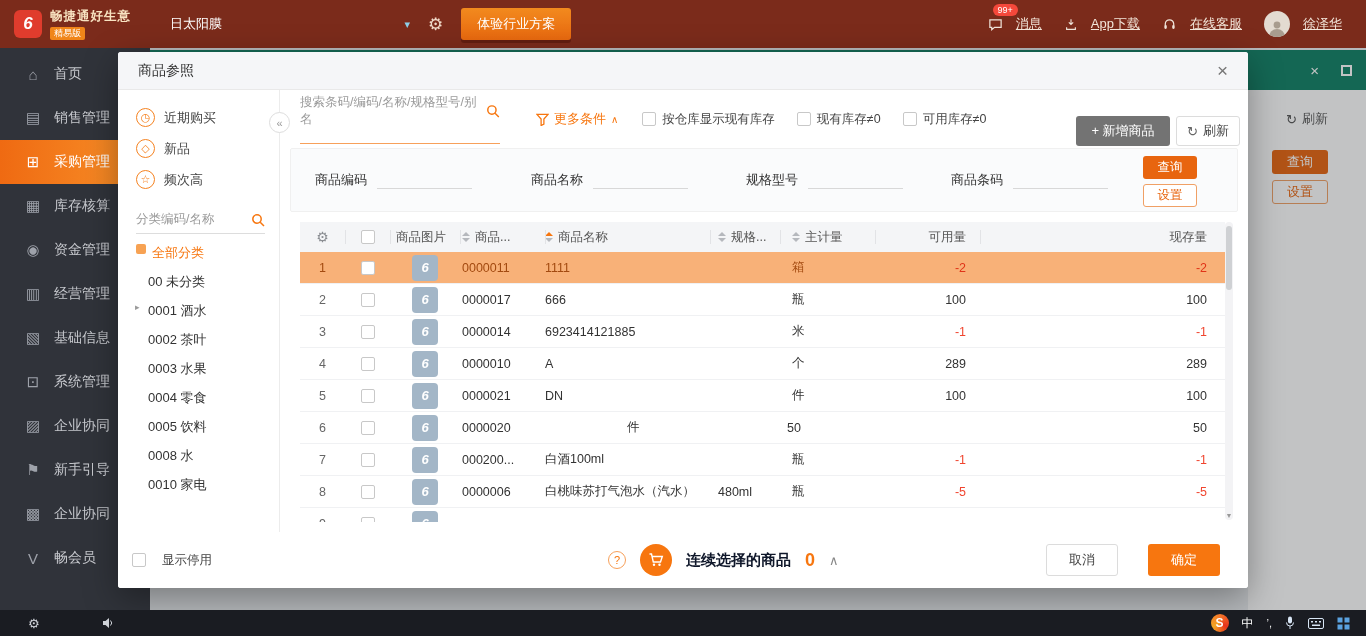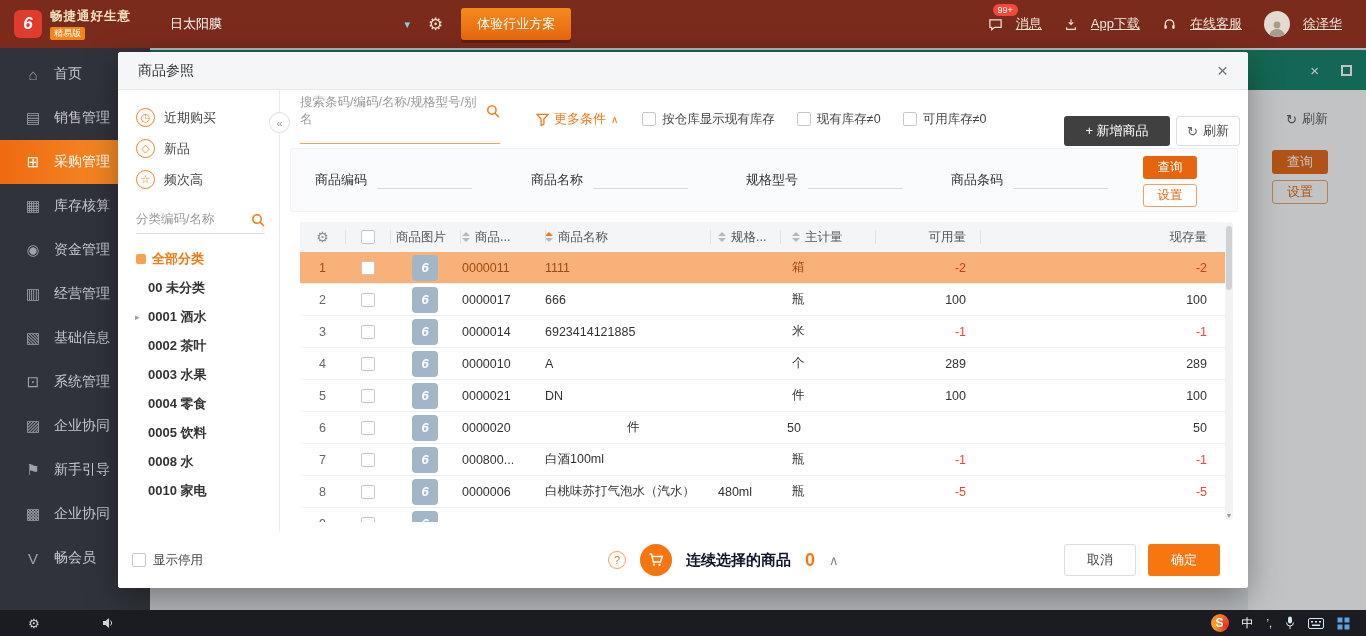--- a/index.html
+++ b/index.html
@@ -47,35 +47,35 @@
 .m-head{height:38px;background:#f5f6f8;border-bottom:1px solid #e9e9e9;display:flex;align-items:center;justify-content:space-between;padding:0 20px;}
 .m-title{font-size:14px;color:#333;}
 .m-close{font-size:19px;color:#777;cursor:pointer;line-height:1;}
 .collapse-btn{position:absolute;left:151px;top:60px;width:21px;height:21px;border:1px solid #ddd;background:#fff;border-radius:50%;color:#999;display:flex;align-items:center;justify-content:center;font-size:11px;z-index:6;cursor:pointer;}
 .m-left{position:absolute;left:0;top:38px;width:162px;bottom:56px;border-right:1px solid #ececec;padding-top:12px;overflow:hidden;background:#fff;}
 .qf{display:flex;align-items:center;gap:9px;height:31px;padding-left:18px;font-size:13px;color:#444;cursor:pointer;}
 .qf-ico{width:19px;height:19px;border:1px solid #f58220;border-radius:50%;color:#f58220;font-size:11px;display:flex;align-items:center;justify-content:center;flex:none;}
 .cat-search{margin:16px 14px 4px 18px;border-bottom:1px solid #ddd;display:flex;align-items:center;justify-content:space-between;padding-bottom:5px;}
 .cat-search .ph{color:#9a9a9a;font-size:12.5px;}
 .cat-list{margin-top:10px;}
-.cat-item{height:29px;display:flex;align-items:center;padding-left:30px;font-size:13px;color:#333;cursor:pointer;position:relative;font-weight:bold;}
+.cat-item{height:29px;display:flex;padding-left:30px;font-size:13px;color:#333;cursor:pointer;position:relative;}
 .cat-item.root{padding-left:18px;color:#f7760f;gap:6px;}
 .root-ico{width:10px;height:10px;background:#f7a253;border-radius:2px;flex:none;}
 .cat-item .tri{position:absolute;left:17px;color:#999;font-size:9px;}
 
 .m-main{position:absolute;left:162px;top:38px;right:0;bottom:56px;overflow:hidden;background:#fff;}
 .search-row{position:absolute;left:0;top:12px;right:0;height:34px;display:flex;align-items:center;}
 .s-input{margin-left:20px;width:200px;border-bottom:1px solid #f7a05a;display:flex;justify-content:space-between;align-items:center;padding-bottom:15px;cursor:text;}
 .s-ph{color:#9a9a9a;font-size:12.5px;}
 .more-cond{margin-left:36px;color:#f7760f;font-size:13px;display:flex;align-items:center;gap:5px;cursor:pointer;}
 .more-cond .uparr{font-size:10px;}
 .cb-group{display:flex;margin-left:24px;gap:22px;}
 .cb{display:flex;align-items:center;gap:6px;font-size:12.5px;color:#444;cursor:pointer;white-space:nowrap;}
 .cbox{width:14px;height:14px;border:1px solid #c8c8c8;border-radius:2px;background:#fff;flex:none;}
-.add-btn{position:absolute;right:78px;top:14px;width:106px;height:30px;background:#404040;color:#fff;border-radius:3px;display:flex;align-items:center;justify-content:center;font-size:13px;cursor:pointer;}
+.add-btn{position:absolute;right:78px;top:14px;width:94px;height:30px;background:#737373;color:#fff;border-radius:3px;display:flex;align-items:center;justify-content:center;font-size:13px;cursor:pointer;}
 .refresh-btn{position:absolute;right:8px;top:14px;width:64px;height:30px;background:#fff;border:1px solid #dcdcdc;border-radius:3px;display:flex;align-items:center;justify-content:center;gap:5px;font-size:13px;color:#444;cursor:pointer;}
 .refresh-btn .ri{color:#666;font-size:13px;}
 
 .filter-panel{position:absolute;left:10px;right:10px;top:58px;height:64px;background:#fafbfc;border:1px solid #f0f0f0;border-radius:2px;}
 .ff{position:absolute;display:flex;align-items:center;gap:10px;font-size:13px;color:#333;top:22px;}
 .ff .ul{width:95px;border-bottom:1px solid #d8d8d8;height:18px;cursor:text;}
 .q-btn{position:absolute;right:40px;top:7px;width:54px;height:23px;background:#e8650f;color:#fff;border-radius:3px;display:flex;align-items:center;justify-content:center;font-size:12.5px;cursor:pointer;}
 .s-btn{position:absolute;right:40px;top:35px;width:54px;height:23px;background:#fff;color:#e8650f;border:1px solid #f0a065;border-radius:3px;display:flex;align-items:center;justify-content:center;font-size:12.5px;cursor:pointer;}
 
 .tbl{position:absolute;left:20px;top:132px;width:925px;bottom:10px;overflow:hidden;}
@@ -104,28 +104,28 @@
 .sort{display:inline-flex;flex-direction:column;gap:2px;margin-right:5px;}
 .sort i{width:0;height:0;border-left:4px solid transparent;border-right:4px solid transparent;display:block;}
 .sort .up{border-bottom:4px solid #b5b8bd;}
 .sort .dn{border-top:4px solid #b5b8bd;}
 .sort.asc .up{border-bottom-color:#f7760f;}
 .vscroll{position:absolute;right:15px;top:132px;width:8px;bottom:12px;background:#f3f3f5;border-radius:4px;}
 .vthumb{position:absolute;top:4px;left:1px;width:6px;height:64px;background:#cfd1d4;border-radius:3px;cursor:grab;}
 .vdown{position:absolute;bottom:1px;left:0;width:8px;text-align:center;color:#999;font-size:7px;cursor:pointer;}
 
 .m-foot{position:absolute;left:0;bottom:0;width:100%;height:56px;background:#fff;display:flex;align-items:center;}
-.show-disabled{display:flex;align-items:center;gap:7px;margin-left:14px;font-size:12.5px;color:#444;cursor:pointer;}
+.show-disabled{display:flex;align-items:center;gap:16px;margin-left:14px;font-size:12.5px;color:#444;cursor:pointer;}
 .foot-center{position:absolute;left:490px;display:flex;align-items:center;gap:14px;top:0;height:56px;}
 .qmark{width:18px;height:18px;border:1px solid #f7a05a;border-radius:50%;color:#f7760f;font-size:11px;display:flex;align-items:center;justify-content:center;cursor:pointer;}
 .cart-circle{width:32px;height:32px;border-radius:50%;background:#f7760f;display:flex;align-items:center;justify-content:center;cursor:pointer;}
 .sel-label{font-size:15px;font-weight:bold;color:#0f172a;}
 .sel-count{font-size:18px;font-weight:bold;color:#f7760f;}
 .foot-collapse{color:#888;font-size:13px;cursor:pointer;}
-.cancel-btn{position:absolute;right:112px;top:12px;width:72px;height:32px;border:1px solid #dcdcdc;border-radius:3px;background:#fff;color:#444;display:flex;align-items:center;justify-content:center;font-size:13px;cursor:pointer;}
+.cancel-btn{position:absolute;right:130px;top:12px;width:72px;height:32px;border:1px solid #dcdcdc;border-radius:3px;background:#fff;color:#444;display:flex;align-items:center;justify-content:center;font-size:13px;cursor:pointer;}
 .confirm-btn{position:absolute;right:28px;top:12px;width:72px;height:32px;background:#f7760f;border-radius:3px;color:#fff;display:flex;align-items:center;justify-content:center;font-size:13px;cursor:pointer;}
 
 
 .taskbar{position:absolute;left:0;bottom:0;width:100%;height:26px;background:#1a1c22;display:flex;align-items:center;z-index:50;color:#cfd2d8;}
 .tb-gear{margin-left:28px;font-size:13px;cursor:pointer;}
 .tb-speaker{margin-left:62px;display:flex;align-items:center;cursor:pointer;}
 .tb-right{margin-left:auto;display:flex;align-items:center;gap:13px;padding-right:16px;}
 .sogou{width:18px;height:18px;border-radius:50%;background:conic-gradient(#f5772a,#e8321c,#f5a623,#f5772a);color:#fff;font-weight:bold;font-size:12px;display:flex;align-items:center;justify-content:center;cursor:pointer;}
 .tb-zh{font-size:12px;color:#fff;cursor:pointer;}
 .tb-punc{font-size:11px;color:#eee;cursor:pointer;}
@@ -512,21 +512,21 @@
               <div class="cell c-stock">50</div>
             </div>
             <div class="trow">
               <div class="cell c-num">7</div>
               <div class="cell c-chk">
                 <span class="cbox"></span>
               </div>
               <div class="cell c-img">
                 <span class="thumb">6</span>
               </div>
-              <div class="cell c-code">000800...</div>
+              <div class="cell c-code">000200...</div>
               <div class="cell c-name">白酒100ml</div>
               <div class="cell c-spec"></div>
               <div class="cell c-unit">瓶</div>
               <div class="cell c-avail neg">-1</div>
               <div class="cell c-stock neg">-1</div>
             </div>
             <div class="trow">
               <div class="cell c-num">8</div>
               <div class="cell c-chk">
                 <span class="cbox"></span>

